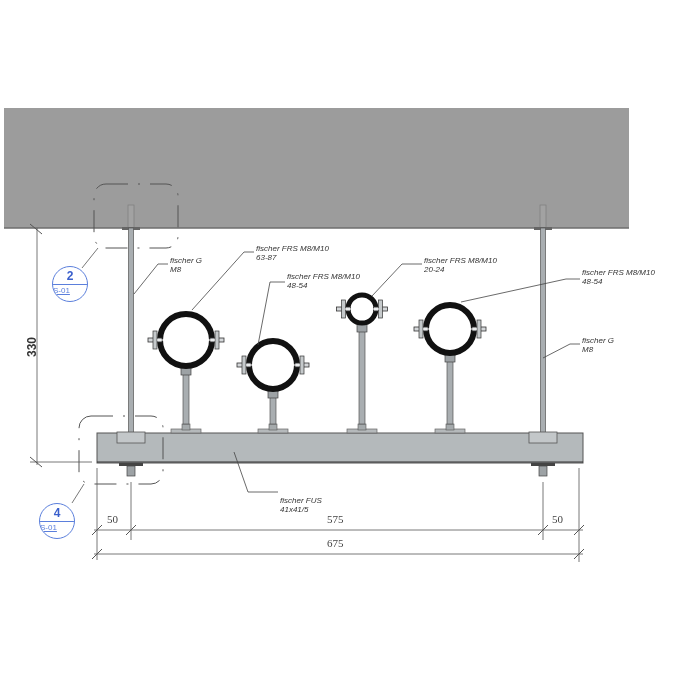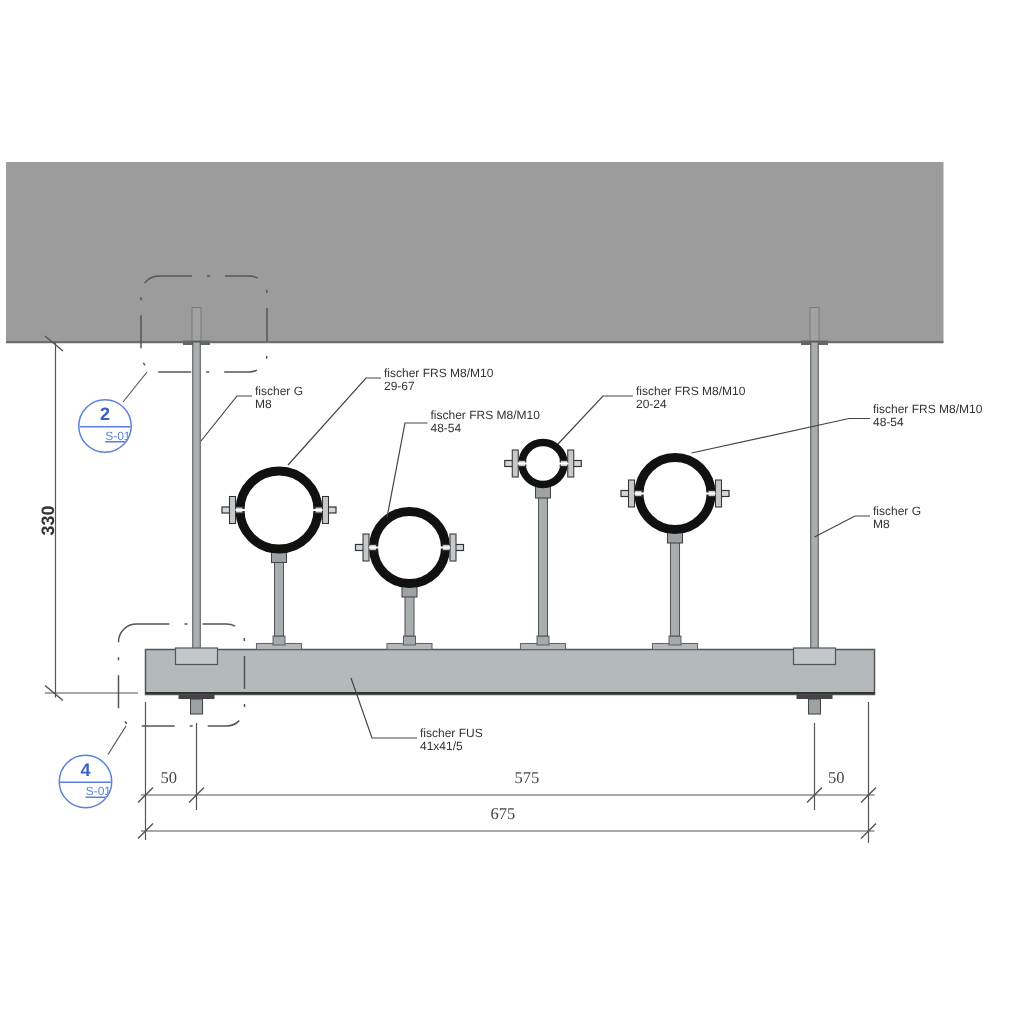--- a/index.html
+++ b/index.html
@@ -1,24 +1,24 @@
 <!DOCTYPE html>
 <html><head>
 <meta charset="utf-8">
 <style>
   html, body { margin: 0; padding: 0; background: #ffffff; }
   body { width: 675px; height: 675px; overflow: hidden; position: relative; font-family: "Liberation Sans", sans-serif; }
   #drawing { position: absolute; left: 0; top: 0; width: 675px; height: 675px; }
-  .lbl { position: absolute; font-family: "Liberation Sans", sans-serif; font-size: 8px; line-height: 9px; color: #333333; white-space: nowrap; }
+  .lbl { position: absolute; font-family: "Liberation Sans", sans-serif; font-size: 8px; line-height: 9px; color: #333333; white-space: nowrap; font-style: italic; }
   .dim { position: absolute; font-family: Liberation Serif, serif; font-size: 11px; color: #444444; white-space: nowrap; }
   .dim-v { position: absolute; font-family: "Liberation Sans", sans-serif; font-size: 12px; font-weight: bold; color: #333333; transform: rotate(-90deg); transform-origin: center; white-space: nowrap; }
   .tag { position: absolute; width: 36px; height: 36px; border: 1.3px solid #5b7fdc; border-radius: 50%; background: #ffffff; box-sizing: border-box; overflow: hidden; }
   .tag .line { position: absolute; left: 0; right: 0; top: 50%; border-top: 1.3px solid #5b7fdc; }
   .tag .num { position: absolute; left: 0; right: 0; top: 3px; text-align: center; font-size: 12px; font-weight: bold; color: #3a5fcc; line-height: 13px; }
-  .tag .ref { position: absolute; left: 0; right: 0; top: 19px; text-align: right; font-size: 8px; color: #5b7fdc; line-height: 10px; text-decoration: underline; }
+  .tag .ref { position: absolute; left: 0; right: 0; top: 19px; text-align: left; font-size: 8px; color: #5b7fdc; line-height: 10px; text-decoration: underline; }
 </style>
 </head>
 <body>
 
 <svg id="drawing" viewBox="0 0 675 675" xmlns="http://www.w3.org/2000/svg">
     <rect x="4" y="108" width="625" height="120" fill="#9c9c9c"></rect>
     <line x1="4" y1="228" x2="629" y2="228" stroke="#6e6e6e" stroke-width="1.5"></line>
     <rect x="97" y="433" width="486" height="30" fill="#b4b9bb" stroke="#555555" stroke-width="1"></rect>
     <line x1="97" y1="462" x2="583" y2="462" stroke="#333" stroke-width="1.2"></line>
     <rect x="128" y="205" width="6" height="24" fill="#a2a2a2" stroke="#777" stroke-width="0.6"></rect>
@@ -102,47 +102,47 @@
     <line x1="574" y1="559" x2="584" y2="549" stroke="#555555" stroke-width="1"></line>
   </svg>
 
 <div id="labels-layer">
     <div class="lbl" style="left: 170px; top: 256px;">
       <div>fischer G</div>
       <div>M8</div>
     </div>
     <div class="lbl" style="left: 256px; top: 244px;">
       <div>fischer FRS M8/M10</div>
-      <div>29-67</div>
+      <div>63-87</div>
     </div>
     <div class="lbl" style="left: 287px; top: 272px;">
       <div>fischer FRS M8/M10</div>
       <div>48-54</div>
     </div>
     <div class="lbl" style="left: 424px; top: 256px;">
       <div>fischer FRS M8/M10</div>
       <div>20-24</div>
     </div>
     <div class="lbl" style="left: 582px; top: 268px;">
       <div>fischer FRS M8/M10</div>
       <div>48-54</div>
     </div>
     <div class="lbl" style="left: 582px; top: 336px;">
       <div>fischer G</div>
       <div>M8</div>
     </div>
-    <div class="lbl" style="left: 280px; top: 484px;">
+    <div class="lbl" style="left: 280px; top: 496px;">
       <div>fischer FUS</div>
       <div>41x41/5</div>
     </div>
   </div>
 
 <div class="dim-v" style="left:22px; top:340px;">330</div>
 <div class="dim" style="left:107px; top:513px;">50</div>
-<div class="dim" style="left:327px; top:513px;margin-left:16px;">575</div>
+<div class="dim" style="left:327px; top:513px;">575</div>
 <div class="dim" style="left:552px; top:513px;">50</div>
 <div class="dim" style="left:327px; top:537px;text-align:right;">675</div>
 
 <div class="tag" style="left:52px; top:266px;">
   <div class="line"></div>
   <div class="num">2</div>
   <div class="ref">S-01</div>
 </div>
 <div class="tag" style="left:39px; top:503px;">
   <div class="line"></div>

